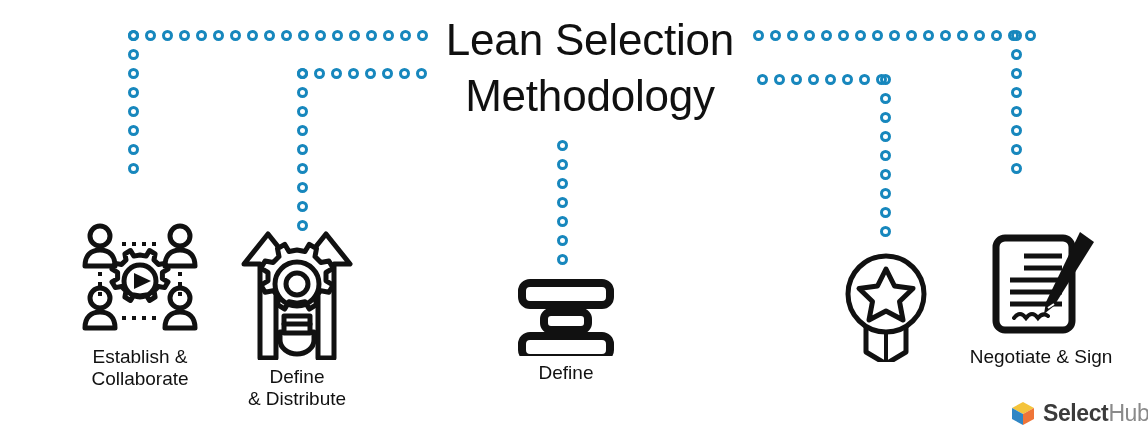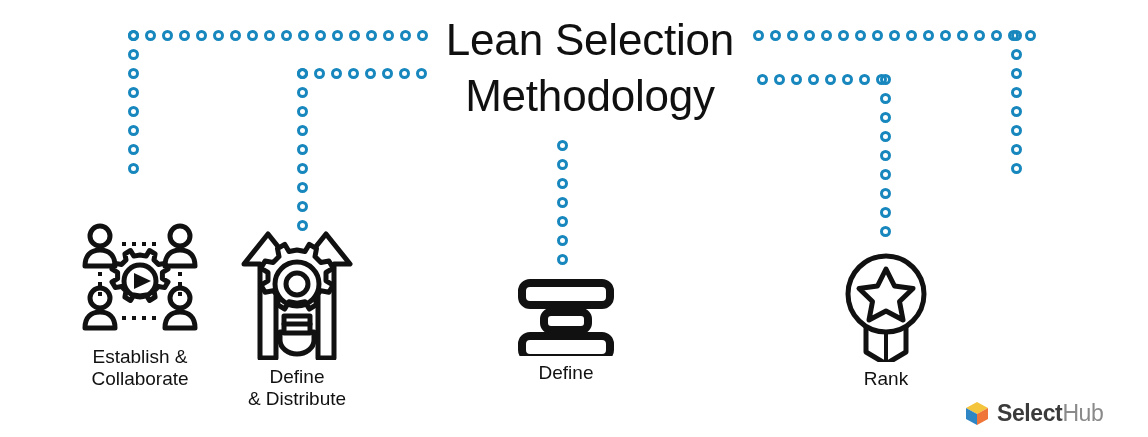--- a/index.html
+++ b/index.html
@@ -62,21 +62,21 @@
     font-size: 19px;
     line-height: 1.18;
     color: #111111;
     white-space: pre-line;
     font-weight: 400;
   }
 
   
   .logo {
     position: absolute;
-    left: 964px;
+    left: 1010px;
     top: 400px;
     display: flex;
     align-items: center;
     gap: 7px;
   }
   .logo-text {
     font-size: 23px;
     letter-spacing: -0.4px;
     line-height: 1;
   }
@@ -267,23 +267,42 @@
 
       <g fill="#ffffff" stroke="#111111" stroke-width="5" stroke-linejoin="round">
         <path d="M28 56 L28 100 L48 112 L68 100 L68 56 Z"></path>
         <line x1="48" y1="62" x2="48" y2="112" stroke-width="4"></line>
       </g>
 
       <circle cx="48" cy="42" r="38" fill="#ffffff" stroke="#111111" stroke-width="5"></circle>
 
       <polygon points="48,17 56.5,34 75,36.5 61.5,49.5 65,68 48,59 31,68 34.5,49.5 21,36.5 39.5,34" fill="none" stroke="#111111" stroke-width="5" stroke-linejoin="round"></polygon>
     </svg>
-    <span class="step-label">Rank</span>
-  </div>
-
+  </div>
+
+  <div class="step" style="left:948px; top:228px; width:186px;">
+    <svg class="step-icon" width="118" height="112" viewBox="0 0 118 112">
+
+      <rect x="14" y="10" width="76" height="92" rx="9" fill="#ffffff" stroke="#111111" stroke-width="7"></rect>
+
+      <g stroke="#111111" stroke-width="5" stroke-linecap="butt">
+        <line x1="42" y1="28" x2="80" y2="28"></line>
+        <line x1="42" y1="40" x2="80" y2="40"></line>
+        <line x1="28" y1="52" x2="80" y2="52"></line>
+        <line x1="28" y1="64" x2="80" y2="64"></line>
+        <line x1="28" y1="76" x2="80" y2="76"></line>
+      </g>
+
+      <path d="M32 90 q6 -8 12 0 q6 -8 12 0 q5 -6 10 -2" fill="none" stroke="#111111" stroke-width="4" stroke-linecap="round"></path>
+
+      <polygon points="98,4 112,14 72,78 62,86 64,74" fill="#111111"></polygon>
+      <line x1="66" y1="80" x2="72" y2="76" stroke="#ffffff" stroke-width="2"></line>
+    </svg>
+    <span class="step-label">Negotiate &amp; Sign</span>
+  </div>
 
   <div class="logo">
     <svg width="26" height="26" viewBox="0 0 26 26">
       <polygon points="13,2 24,8 13,14 2,8" fill="#f4c43c"></polygon>
       <polygon points="2,8 13,14 13,25 2,19" fill="#2f86c5"></polygon>
       <polygon points="24,8 24,19 13,25 13,14" fill="#ef7538"></polygon>
     </svg>
     <span class="logo-text">
       <span class="logo-select">Select</span><span class="logo-hub">Hub</span>
     </span>

